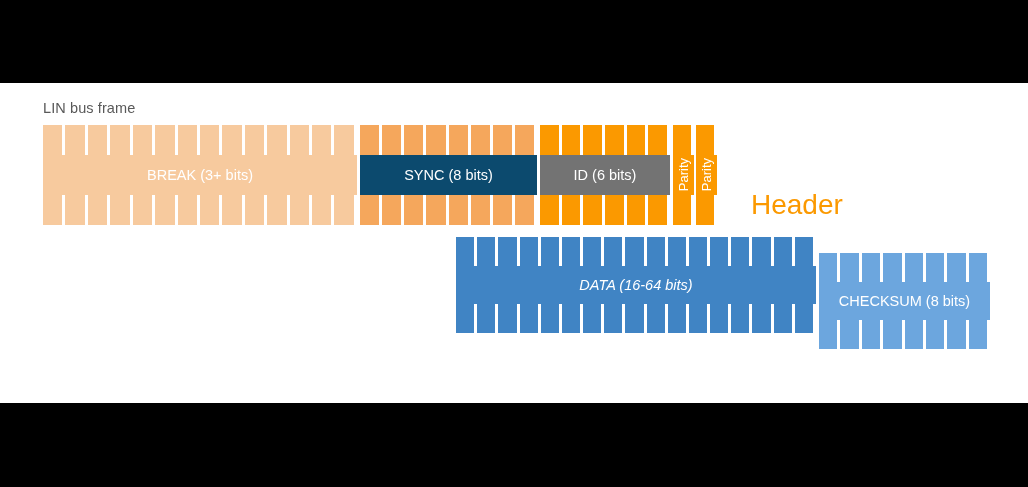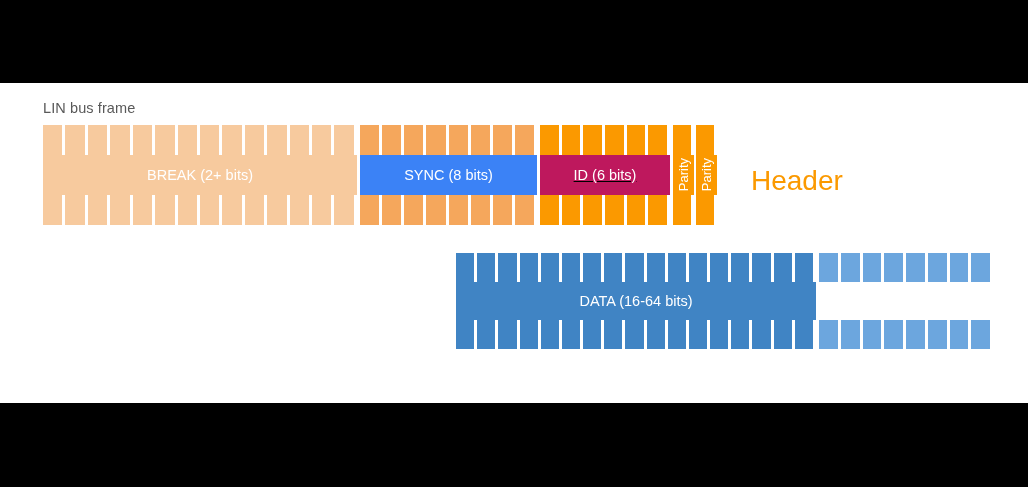--- a/index.html
+++ b/index.html
@@ -90,20 +90,21 @@
     writing-mode: vertical-rl;
     transform: rotate(180deg);
     font-size: 13px;
   }
 
   
   .section-title {
     position: absolute;
     font-size: 28px;
     white-space: nowrap;
+    margin-top: 24px;
   }
   #header-title {
     left: 751px;
     top: 82px;
     color: #FB9900;
   }
   #response-title {
     left: 256px;
     top: 201px;
     color: #3E81C2;
@@ -189,21 +190,21 @@
         </div>
         <div class="pulse">
           <div class="seg-top" style="height: 30px; background: rgb(247, 202, 158);"></div>
           <div class="seg-bot" style="height: 30px; background: rgb(247, 202, 158);"></div>
         </div>
         <div class="pulse">
           <div class="seg-top" style="height: 30px; background: rgb(247, 202, 158);"></div>
           <div class="seg-bot" style="height: 30px; background: rgb(247, 202, 158);"></div>
         </div>
         <div class="band" style="top: 30px; height: 40px; background: rgb(247, 202, 158);">
-          <span class="band-label">BREAK (2+ bits)</span>
+          <span class="band-label">BREAK (3+ bits)</span>
         </div>
       </div>
       <div class="field" style="left: 360px; top: 42px; width: 177px; height: 100px;">
         <div class="pulse">
           <div class="seg-top" style="height: 30px; background: rgb(245, 167, 92);"></div>
           <div class="seg-bot" style="height: 30px; background: rgb(245, 167, 92);"></div>
         </div>
         <div class="pulse">
           <div class="seg-top" style="height: 30px; background: rgb(245, 167, 92);"></div>
           <div class="seg-bot" style="height: 30px; background: rgb(245, 167, 92);"></div>
@@ -225,21 +226,21 @@
           <div class="seg-bot" style="height: 30px; background: rgb(245, 167, 92);"></div>
         </div>
         <div class="pulse">
           <div class="seg-top" style="height: 30px; background: rgb(245, 167, 92);"></div>
           <div class="seg-bot" style="height: 30px; background: rgb(245, 167, 92);"></div>
         </div>
         <div class="pulse">
           <div class="seg-top" style="height: 30px; background: rgb(245, 167, 92);"></div>
           <div class="seg-bot" style="height: 30px; background: rgb(245, 167, 92);"></div>
         </div>
-        <div class="band" style="top: 30px; height: 40px; background: #3b82f6;">
+        <div class="band" style="top: 30px; height: 40px; background: #0c4a6e;">
           <span class="band-label">SYNC (8 bits)</span>
         </div>
       </div>
       <div class="field" style="left: 540px; top: 42px; width: 130px; height: 100px;">
         <div class="pulse">
           <div class="seg-top" style="height: 30px; background: rgb(251, 153, 0);"></div>
           <div class="seg-bot" style="height: 30px; background: rgb(251, 153, 0);"></div>
         </div>
         <div class="pulse">
           <div class="seg-top" style="height: 30px; background: rgb(251, 153, 0);"></div>
@@ -254,21 +255,21 @@
           <div class="seg-bot" style="height: 30px; background: rgb(251, 153, 0);"></div>
         </div>
         <div class="pulse">
           <div class="seg-top" style="height: 30px; background: rgb(251, 153, 0);"></div>
           <div class="seg-bot" style="height: 30px; background: rgb(251, 153, 0);"></div>
         </div>
         <div class="pulse">
           <div class="seg-top" style="height: 30px; background: rgb(251, 153, 0);"></div>
           <div class="seg-bot" style="height: 30px; background: rgb(251, 153, 0);"></div>
         </div>
-        <div class="band" style="top: 30px; height: 40px; background: #be185d; text-decoration: underline;">
+        <div class="band" style="top: 30px; height: 40px; background: #737373;">
           <span class="band-label">ID (6 bits)</span>
         </div>
       </div>
       <div class="field" style="left: 673px; top: 42px; width: 21px; height: 100px;">
         <div class="pulse">
           <div class="seg-top" style="height: 30px; background: rgb(251, 153, 0);"></div>
           <div class="seg-bot" style="height: 30px; background: rgb(251, 153, 0);"></div>
         </div>
         <div class="band" style="top: 30px; height: 40px; background: rgb(251, 153, 0);">
           <span class="band-label vertical">Parity</span>
@@ -276,21 +277,21 @@
       </div>
       <div class="field" style="left: 696px; top: 42px; width: 21px; height: 100px;">
         <div class="pulse">
           <div class="seg-top" style="height: 30px; background: rgb(251, 153, 0);"></div>
           <div class="seg-bot" style="height: 30px; background: rgb(251, 153, 0);"></div>
         </div>
         <div class="band" style="top: 30px; height: 40px; background: rgb(251, 153, 0);">
           <span class="band-label vertical">Parity</span>
         </div>
       </div>
-      <div class="field" style="left: 456px; top: 170px; width: 360px; height: 96px;">
+      <div class="field" style="left: 456px; top: 154px; width: 360px; height: 96px; font-style: italic;">
         <div class="pulse">
           <div class="seg-top" style="height: 29px; background: rgb(64, 132, 196);"></div>
           <div class="seg-bot" style="height: 29px; background: rgb(64, 132, 196);"></div>
         </div>
         <div class="pulse">
           <div class="seg-top" style="height: 29px; background: rgb(64, 132, 196);"></div>
           <div class="seg-bot" style="height: 29px; background: rgb(64, 132, 196);"></div>
         </div>
         <div class="pulse">
           <div class="seg-top" style="height: 29px; background: rgb(64, 132, 196);"></div>
@@ -382,17 +383,20 @@
           <div class="seg-bot" style="height: 29px; background: rgb(108, 166, 222);"></div>
         </div>
         <div class="pulse">
           <div class="seg-top" style="height: 29px; background: rgb(108, 166, 222);"></div>
           <div class="seg-bot" style="height: 29px; background: rgb(108, 166, 222);"></div>
         </div>
         <div class="pulse">
           <div class="seg-top" style="height: 29px; background: rgb(108, 166, 222);"></div>
           <div class="seg-bot" style="height: 29px; background: rgb(108, 166, 222);"></div>
         </div>
+        <div class="band" style="top: 29px; height: 38px; background: rgb(108, 166, 222);">
+          <span class="band-label">CHECKSUM (8 bits)</span>
+        </div>
       </div>
     </div>
 
 
 </div>
 
 </body></html>

